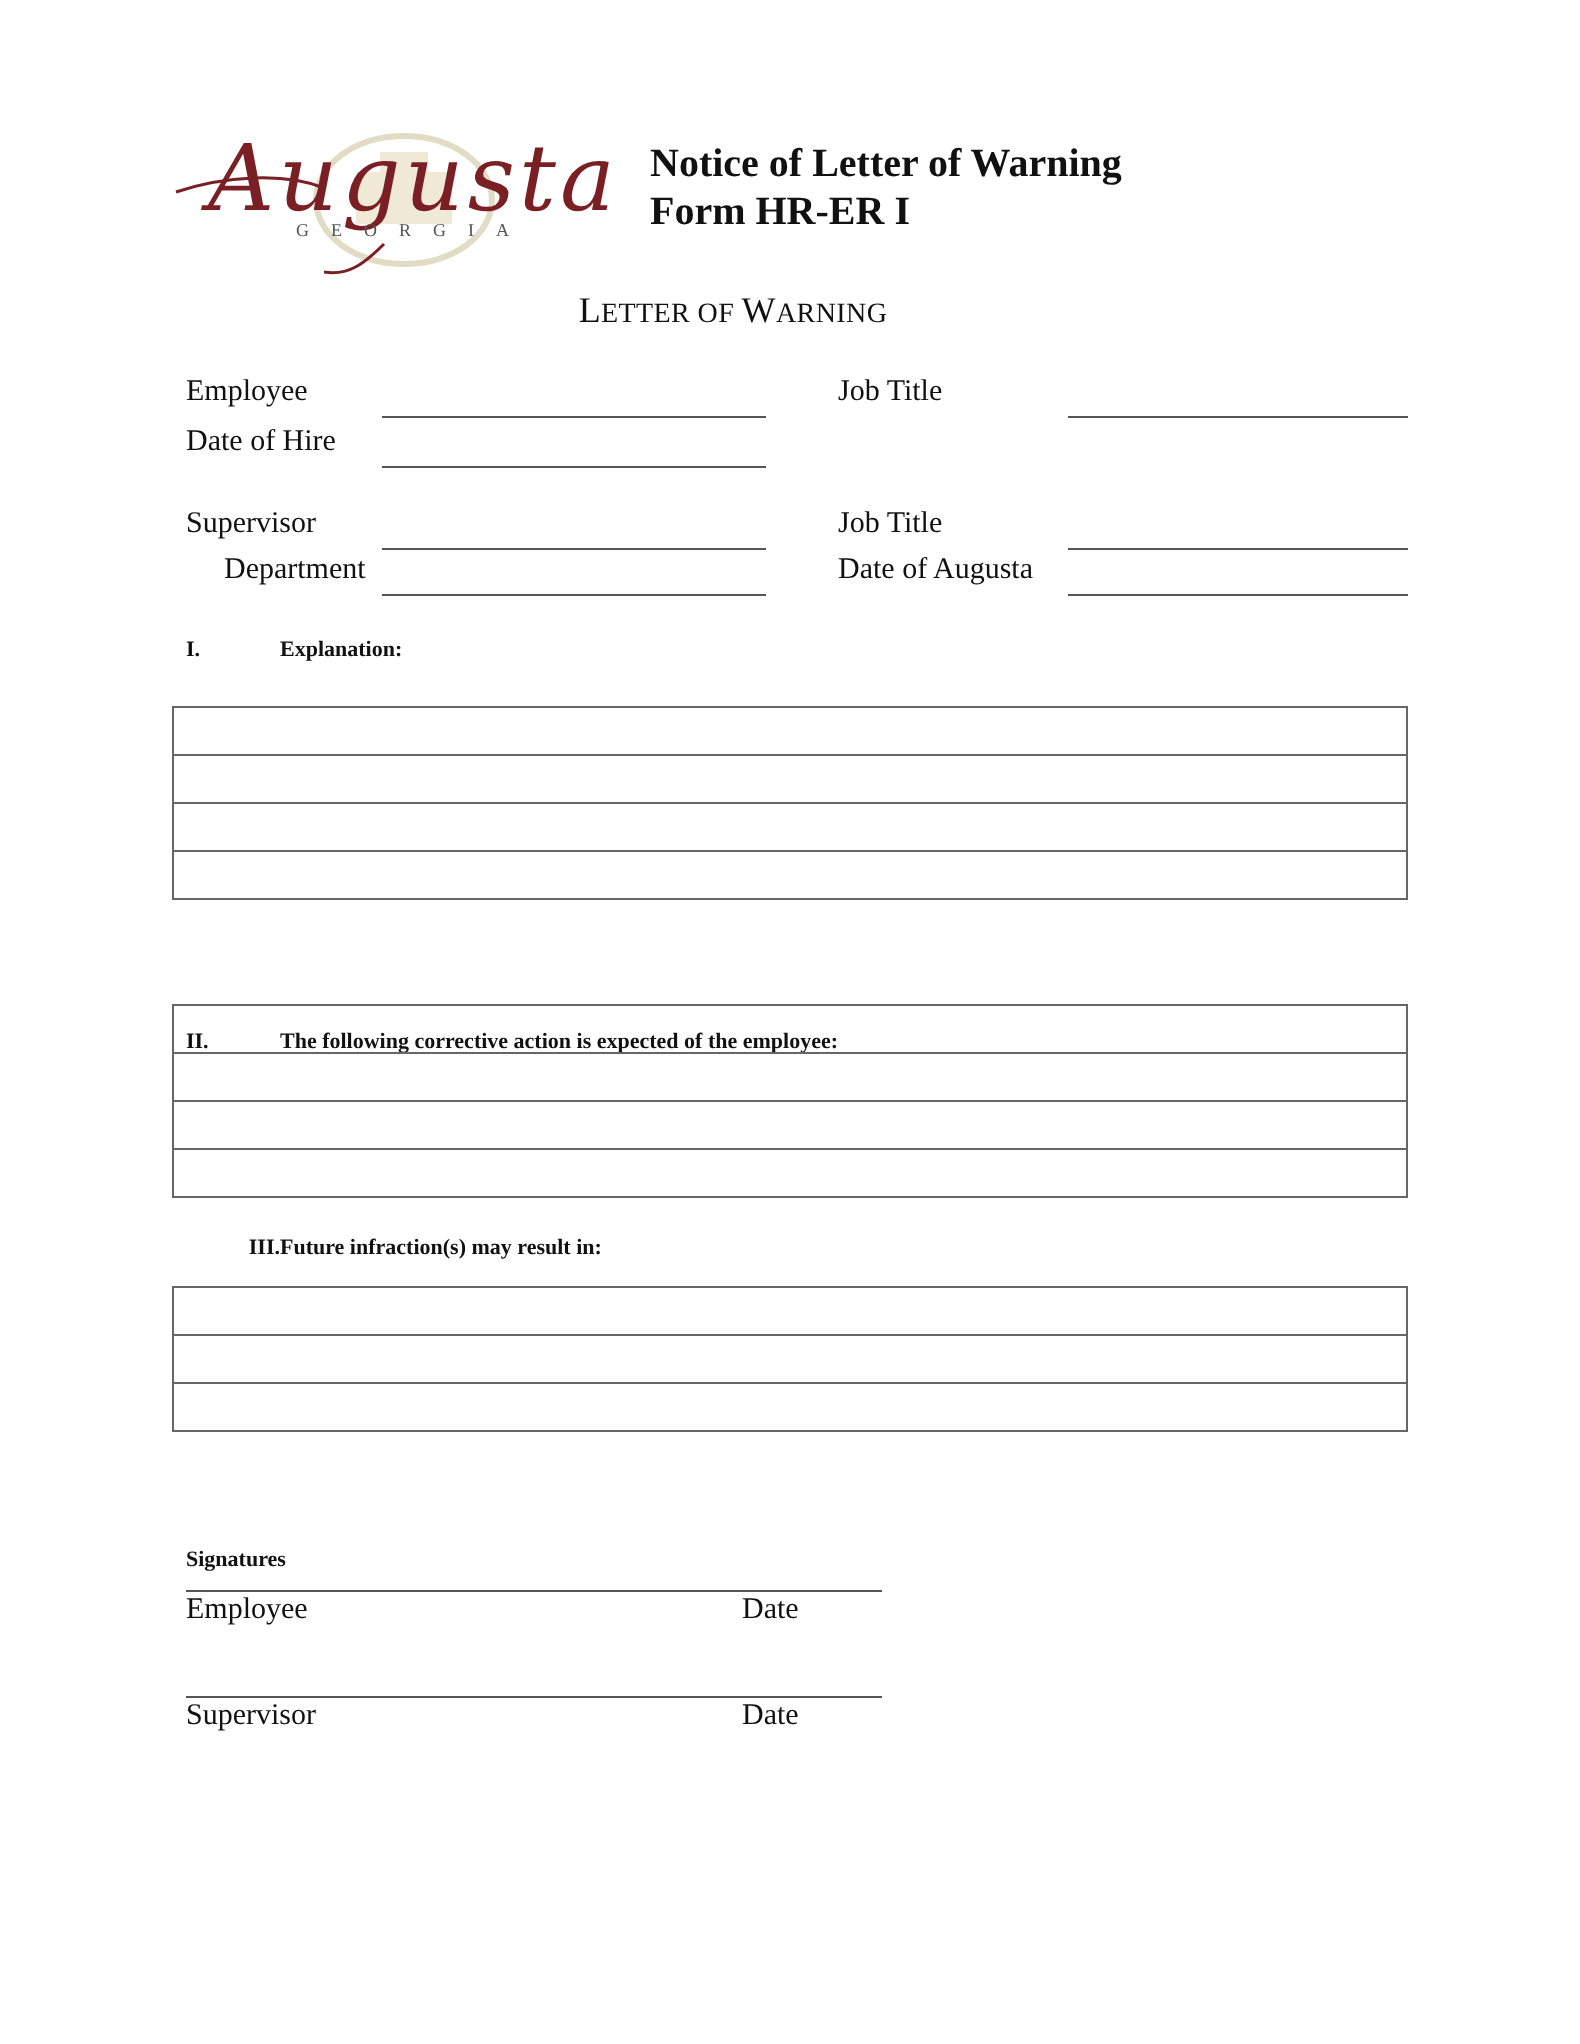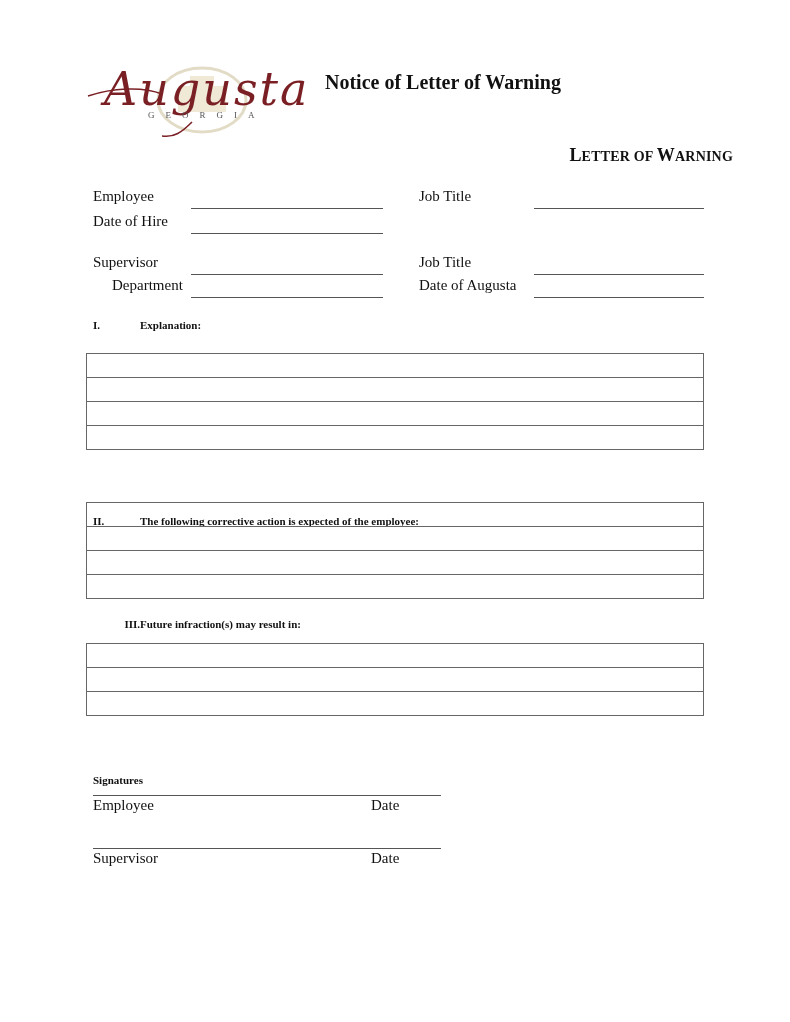--- a/index.html
+++ b/index.html
@@ -1,21 +1,21 @@
 <!DOCTYPE html>
 <html><head>
 <meta charset="utf-8">
 <style>
   html, body { margin: 0; padding: 0; background: #ffffff; }
   body { width: 790px; height: 1022px; position: relative; overflow: hidden;
          font-family: "Liberation Serif", "DejaVu Serif", serif; color: #111; }
   .abs { position: absolute; }
   .logo { left: 82px; top: 58px; width: 230px; height: 82px; }
   .title { left: 325px; top: 70px; font-size: 20px; font-weight: bold; line-height: 24px; }
-  .subhead { left: 0; width: 733px; top: 145px; text-align: right; font-size: 17px; font-weight: bold; letter-spacing: 0.2px; }
+  .subhead { left: 0; width: 733px; top: 145px; text-align: center; font-size: 17px; font-weight: normal; letter-spacing: 0.2px; }
   .subhead .big { font-size: 18px; }
   .subhead .sm { font-size: 14px; }
   .lbl { font-size: 15px; }
   .line { height: 0; border-top: 1.3px solid #555; }
   .sec { font-size: 11px; font-weight: bold; }
   .sec .num { display: inline-block; width: 47px; }
   .box { left: 86px; width: 618px; border: 1.3px solid #666; box-sizing: border-box; }
   .box .row { height: 24px; border-bottom: 1.3px solid #666; box-sizing: border-box; }
   .box .row:last-child { border-bottom: none; }
 </style>
@@ -29,20 +29,21 @@
     <rect x="108" y="18" width="24" height="10" fill="#efe9d6"></rect>
     <path d="M6 38 C 30 30, 60 28, 80 36" stroke="#7a1f24" stroke-width="1.5" fill="none"></path>
     <path d="M110 64 C 100 74, 92 80, 80 78" stroke="#7a1f24" stroke-width="1.5" fill="none"></path>
   </svg>
   <div class="abs" style="left:22px;top:4px;font-family:'DejaVu Serif',serif;font-style:italic;font-size:46px;color:#7a1f24;letter-spacing:2px;">Augusta</div>
   <div class="abs" style="left:66px;top:52px;font-size:9px;letter-spacing:11px;color:#555;">GEORGIA</div>
 </div>
 
 <div class="abs title">
   <div>Notice of Letter of Warning</div>
+  <div>Form HR-ER I</div>
 </div>
 
 <div class="abs subhead">
   <span class="big">L</span><span class="sm">ETTER </span><span class="sm">OF </span><span class="big">W</span><span class="sm">ARNING</span>
 </div>
 
 <div class="abs lbl" style="left:93px;top:188px;">Employee</div>
 <div class="abs line" style="left:191px;top:208px;width:192px;"></div>
 <div class="abs lbl" style="left:93px;top:213px;">Date of Hire</div>
 <div class="abs line" style="left:191px;top:233px;width:192px;"></div>

